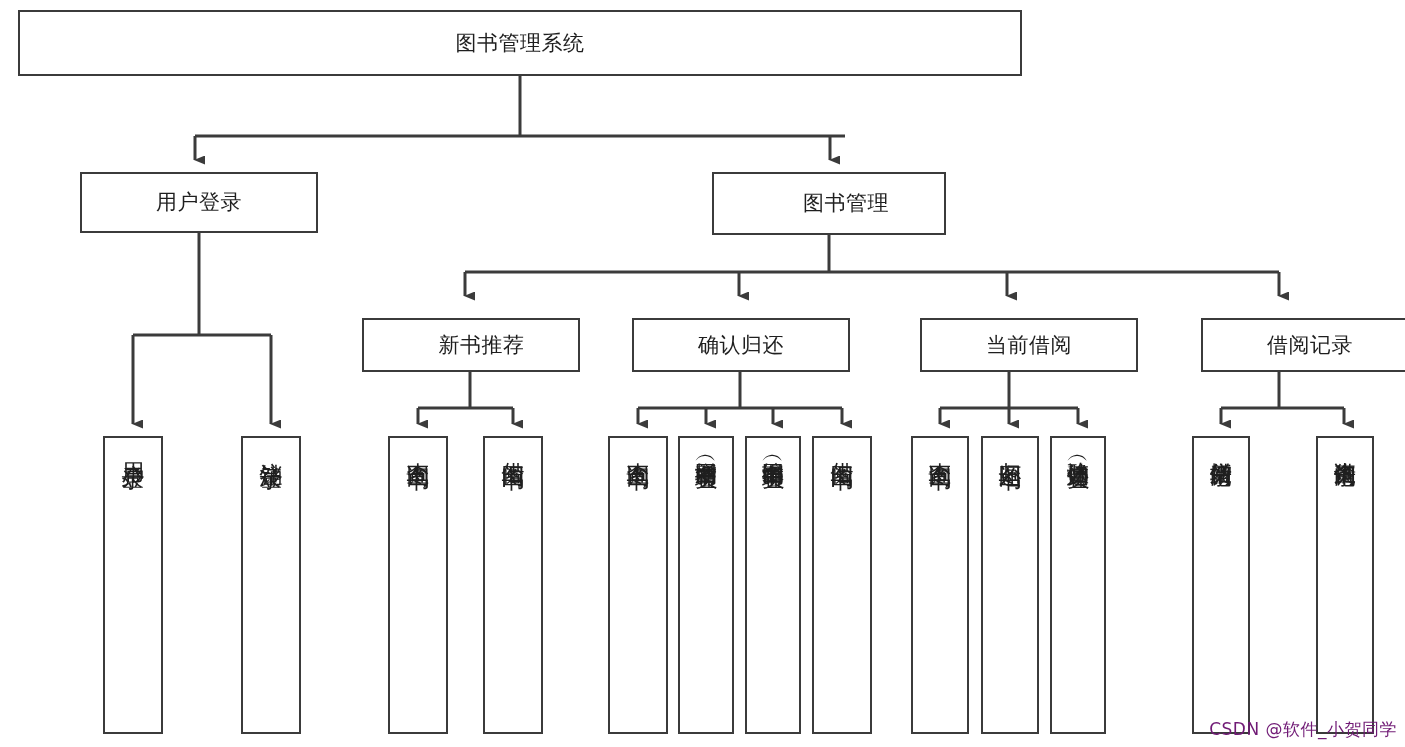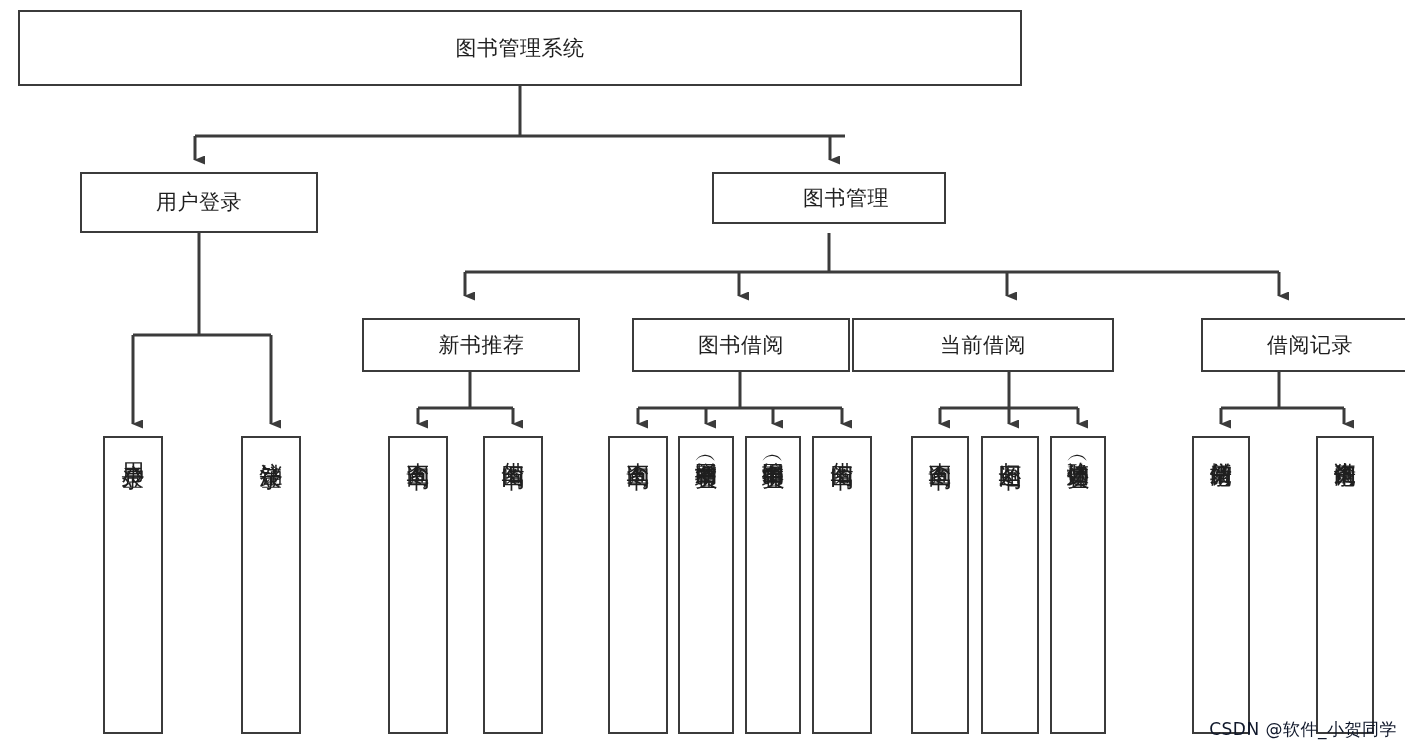--- a/index.html
+++ b/index.html
@@ -60,21 +60,21 @@
   }
   .node.vert.tall-text .node-label {
     font-size: 22px;
     letter-spacing: 1px;
   }
   #watermark {
     position: absolute;
     right: 8px;
     bottom: 6px;
     font-size: 17px;
-    color: #0f172a;
+    color: #701a75;
     letter-spacing: 0.5px;
     white-space: nowrap;
   }
 </style>
 </head>
 <body>
 
 <div id="diagram-root">
 
   <svg id="edge-layer" width="1405" height="747" viewBox="0 0 1405 747" xmlns="http://www.w3.org/2000/svg">
@@ -120,38 +120,38 @@
       <path d="M1009,408 L1009,424" marker-end="url(#arrowhead)"></path>
       <path d="M1078,408 L1078,424" marker-end="url(#arrowhead)"></path>
 
       <path d="M1279,372 L1279,408"></path>
       <path d="M1221,408 L1344,408"></path>
       <path d="M1221,408 L1221,424" marker-end="url(#arrowhead)"></path>
       <path d="M1344,408 L1344,424" marker-end="url(#arrowhead)"></path>
     </g>
   </svg>
 
-  <div class="node horiz" style="left:18px; top:10px; width:1004px; height:76px;">
+  <div class="node horiz" style="left:18px; top:10px; width:1004px; height:66px;">
     <span class="node-label">图书管理系统</span>
   </div>
 
   <div class="node horiz" style="left:80px; top:172px; width:238px; height:61px;">
     <span class="node-label">用户登录</span>
   </div>
-  <div class="node horiz" style="left:712px; top:172px; width:234px; height:52px;padding-left:34px;">
+  <div class="node horiz" style="left:712px; top:172px; width:234px; height:63px;padding-left:34px;">
     <span class="node-label">图书管理</span>
   </div>
 
   <div class="node horiz" style="left:362px; top:318px; width:218px; height:54px;padding-left:21px;">
     <span class="node-label">新书推荐</span>
   </div>
   <div class="node horiz" style="left:632px; top:318px; width:218px; height:54px;">
-    <span class="node-label">图书借阅</span>
-  </div>
-  <div class="node horiz" style="left:852px; top:318px; width:262px; height:54px;">
+    <span class="node-label">确认归还</span>
+  </div>
+  <div class="node horiz" style="left:920px; top:318px; width:218px; height:54px;">
     <span class="node-label">当前借阅</span>
   </div>
   <div class="node horiz" style="left:1170px; top:318px; width:218px; height:54px;margin-left:31px;">
     <span class="node-label">借阅记录</span>
   </div>
 
   <div class="node vert" style="left:103px; top:436px; width:60px; height:298px;">
     <span class="node-label">用户登录</span>
   </div>
   <div class="node vert" style="left:241px; top:436px; width:60px; height:298px;">

